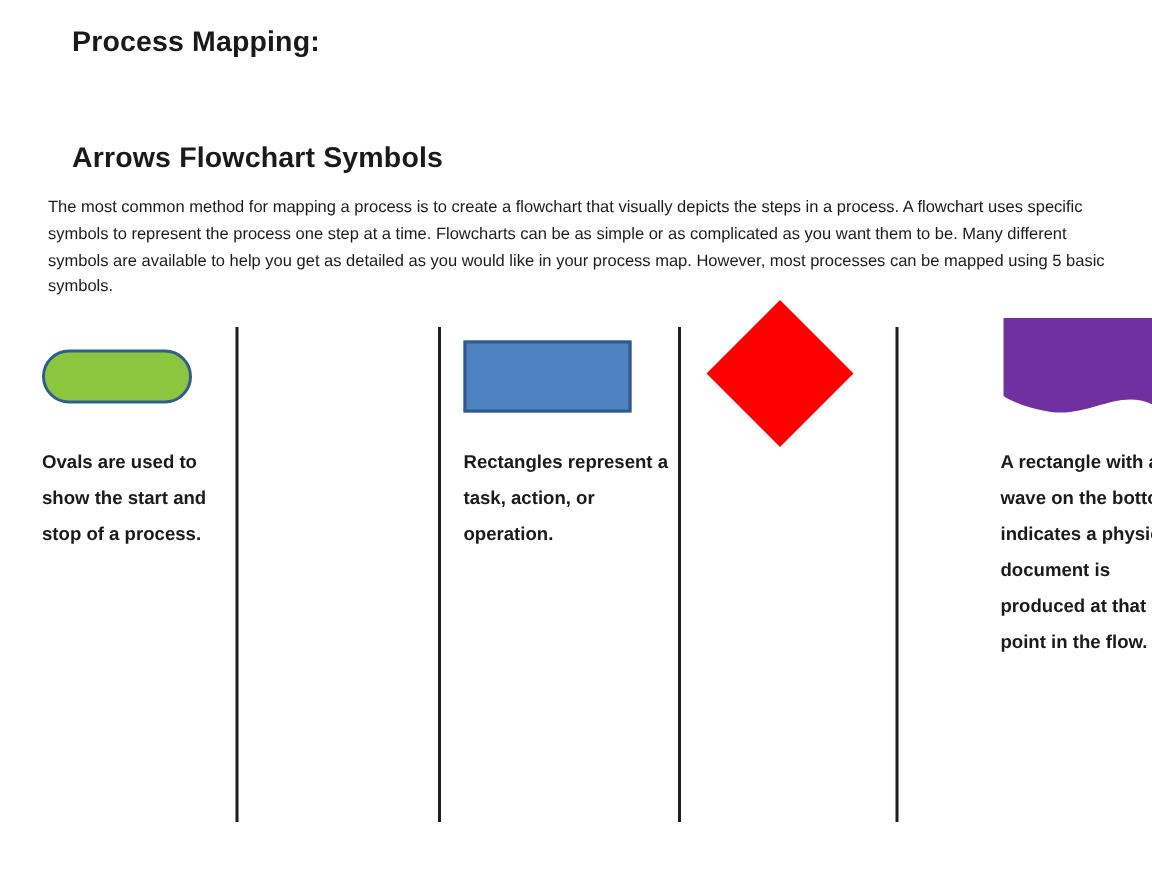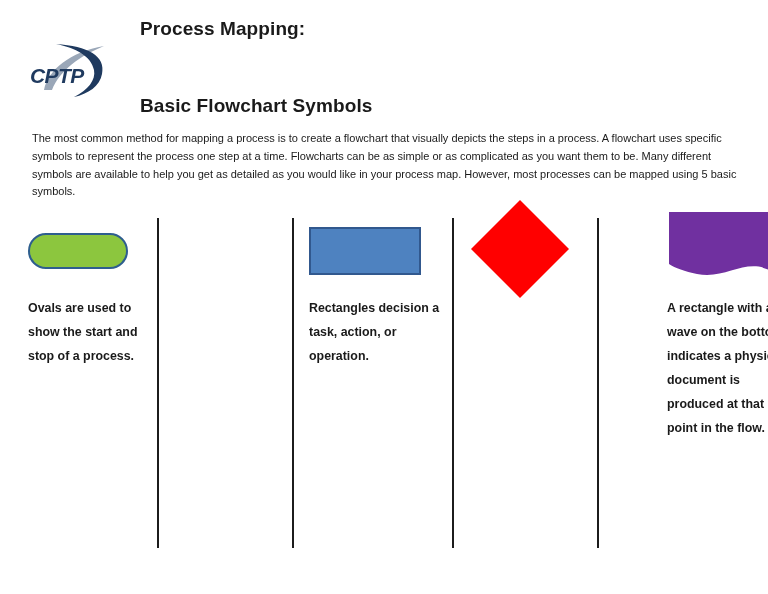--- a/index.html
+++ b/index.html
@@ -134,31 +134,24 @@
   .shape-diamond { width: 100px; height: 100px; margin-top: -4px; }
   .shape-doc { width: 104px; height: 72px; margin-top: -10px; }
 </style>
 </head>
 <body>
 
 <div class="slide">
 
   <div class="header">
 
-    <div class="logo">
-      <svg width="92" height="62" viewBox="0 0 92 62">
-        <path d="M18 54 C22 34, 44 16, 78 10 C54 20, 34 34, 26 54 Z" fill="#9AA7B8"></path>
-        <path d="M30 8 C62 10, 80 20, 76 38 C74 50, 62 58, 48 61 C62 54, 70 44, 68 34 C65 20, 50 12, 30 8 Z" fill="#1F3A5F"></path>
-        <text x="4" y="47" font-family="'Liberation Sans', sans-serif" font-size="21" font-weight="bold" font-style="italic" fill="#1F3A5F" letter-spacing="-0.6">CPTP</text>
-      </svg>
-    </div>
 
     <div class="title-block">
       <div class="title-line">Process Mapping:</div>
-      <div class="title-line">Basic Flowchart Symbols</div>
+      <div class="title-line">Arrows Flowchart Symbols</div>
     </div>
 
   </div>
 
   <div class="intro">The most common method for mapping a process is to create a flowchart that visually depicts the steps in a process.  A flowchart uses specific symbols to represent the process one step at a time. Flowcharts can be as simple or as complicated as you want them to be. Many different symbols are available to help you get as detailed as you would like in your process map. However, most processes can be mapped using 5 basic symbols.</div>
 
   <div class="columns">
 
     <div class="divider div-0"></div>
     <div class="divider div-1"></div>
@@ -170,21 +163,21 @@
         <div class="shape-oval"></div>
       </div>
       <div class="caption">Ovals are used to show the start and stop of a process.</div>
     </div>
 
 
     <div class="col col-2">
       <div class="symbol-wrap">
         <div class="shape-rect"></div>
       </div>
-      <div class="caption">Rectangles decision a task, action, or operation.</div>
+      <div class="caption">Rectangles represent a task, action, or operation.</div>
     </div>
 
     <div class="col col-3">
       <div class="symbol-wrap">
         <svg class="shape-diamond" viewBox="0 0 100 100">
           <polygon points="50,1 99,50 50,99 1,50" fill="#FF0000"></polygon>
         </svg>
       </div>
     </div>
 

